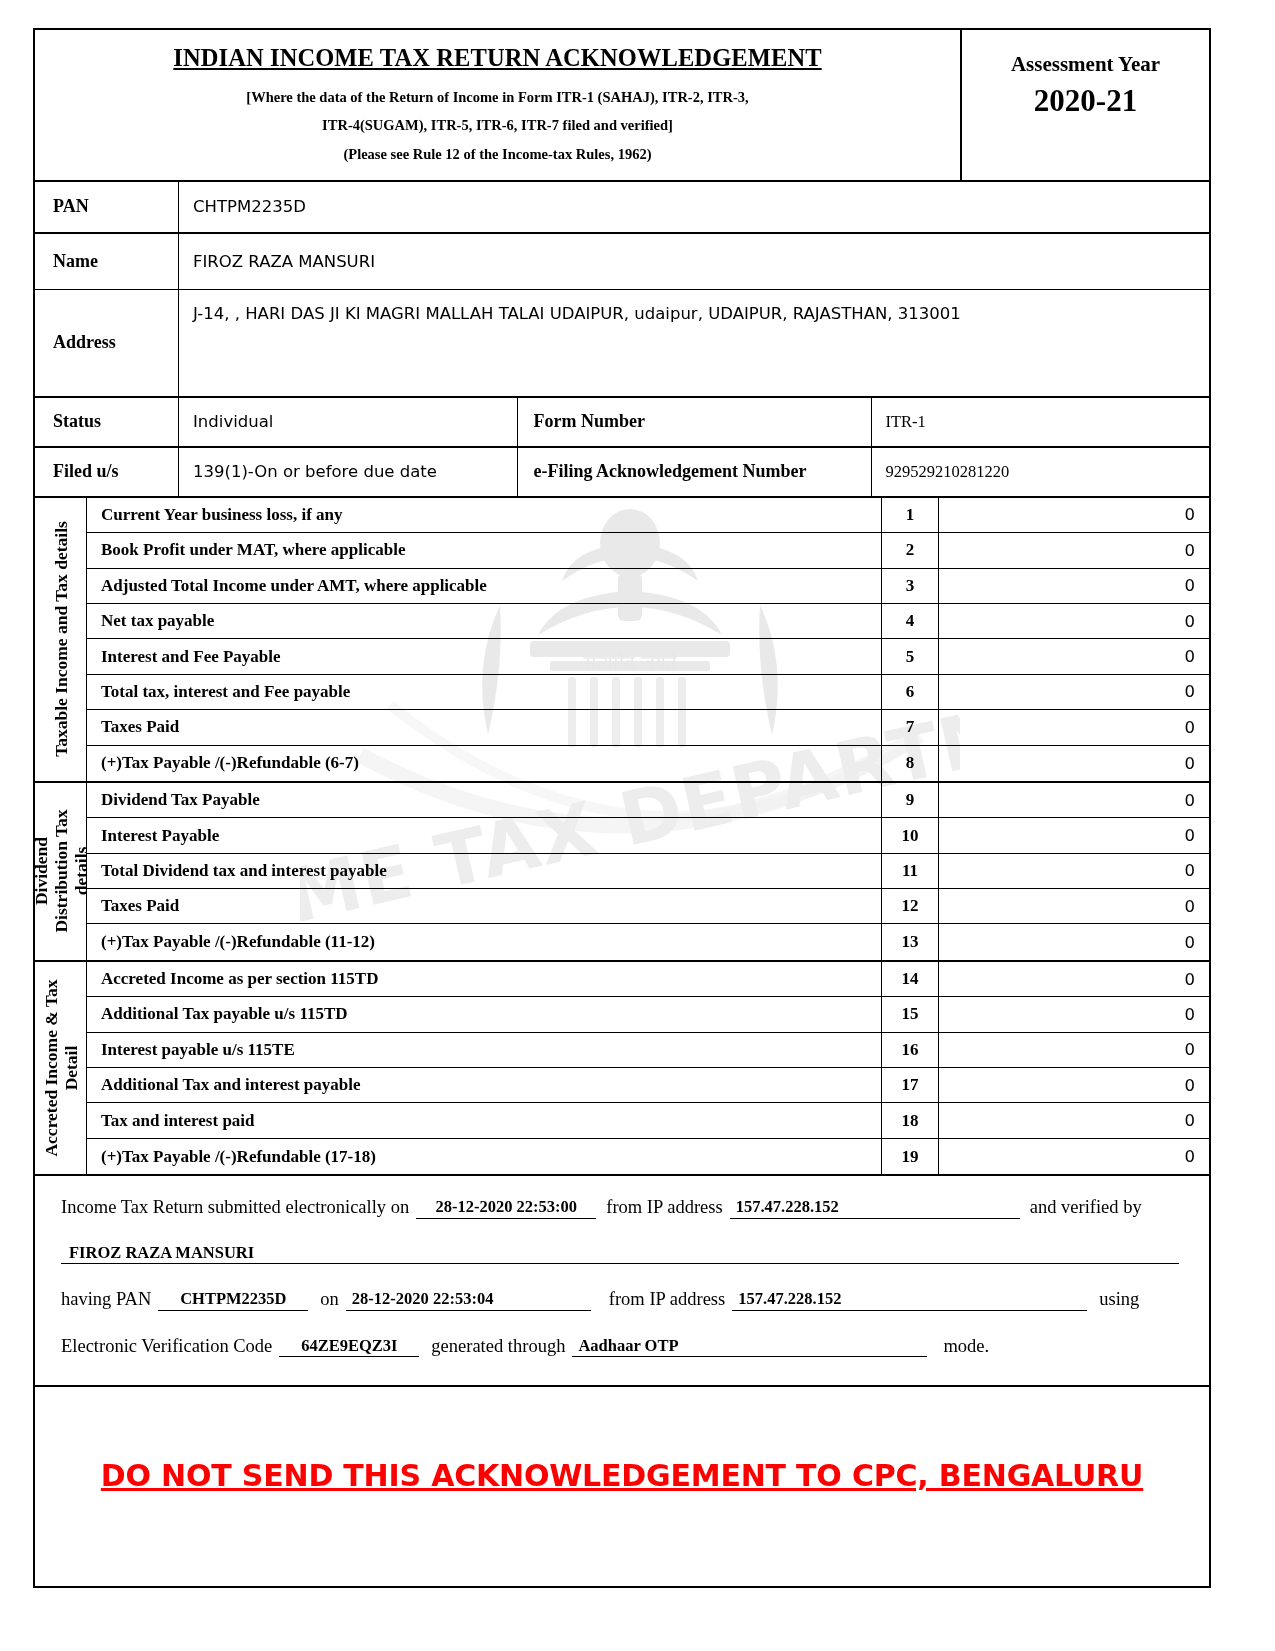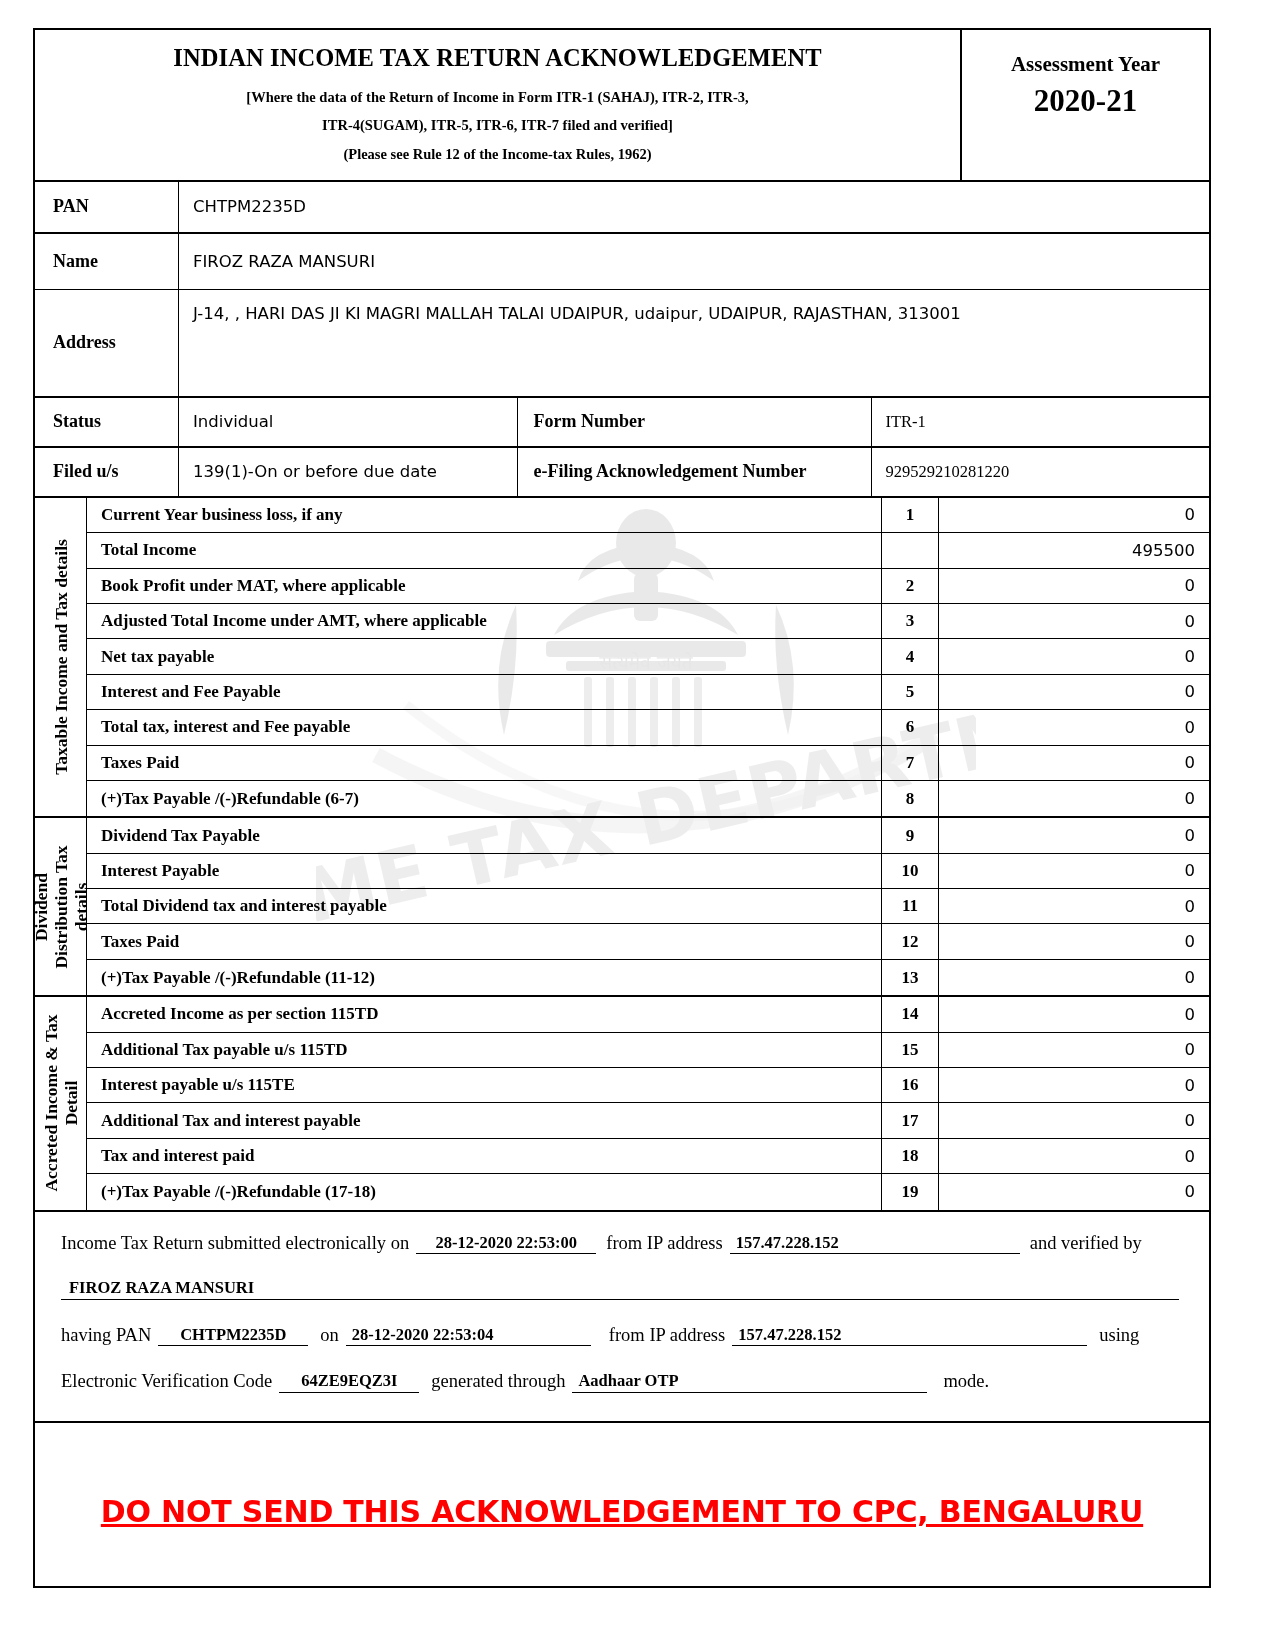--- a/index.html
+++ b/index.html
@@ -20,38 +20,39 @@
     left: 33px; top: 28px;
     width: 1178px; height: 1560px;
     border: 2px solid #000;
     background: transparent;
     z-index: 2;
   }
 
   
   .watermark {
     position: absolute;
-    left: 316px; top: 455px;
+    left: 300px; top: 455px;
     width: 660px; height: 520px;
     z-index: 1;
     pointer-events: none;
     opacity: 0.30;
   }
   .watermark svg { width: 100%; height: 100%; }
 
   
   .hdr { display: flex; border-bottom: 2px solid #000; }
   .hdr-left {
     flex: 1 1 auto;
     padding: 14px 10px 12px 10px;
     text-align: center;
     border-right: 2px solid #000;
   }
   .hdr-title {
     font-size: 24.5px; font-weight: bold;
+    text-decoration: underline;
     letter-spacing: 0.1px;
     margin-bottom: 11px;
   }
   .hdr-sub {
     font-size: 14.5px; font-weight: bold;
     line-height: 1.95;
   }
   .hdr-right {
     width: 247px;
     padding: 22px 6px 10px 6px;
@@ -271,25 +272,20 @@
     <div class="sect-label">
       <span>Taxable Income and Tax details</span>
     </div>
     <div class="sect-rows">
       <div class="trow">
         <div class="t-desc">Current Year business loss, if any</div>
         <div class="t-sl">1</div>
         <div class="t-val">0</div>
       </div>
       <div class="trow">
-        <div class="t-desc">Total Income</div>
-        <div class="t-sl"></div>
-        <div class="t-val">495500</div>
-      </div>
-      <div class="trow">
         <div class="t-desc">Book Profit under  MAT, where applicable</div>
         <div class="t-sl">2</div>
         <div class="t-val">0</div>
       </div>
       <div class="trow">
         <div class="t-desc">Adjusted Total Income under AMT, where applicable</div>
         <div class="t-sl">3</div>
         <div class="t-val">0</div>
       </div>
       <div class="trow">

